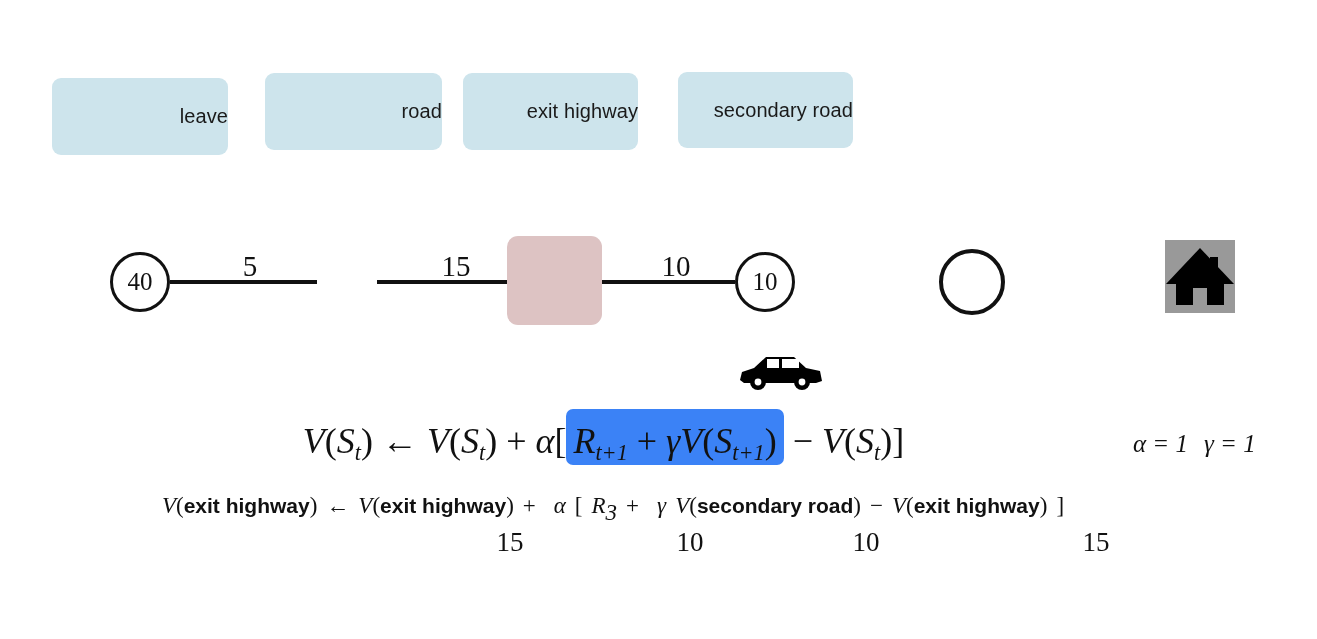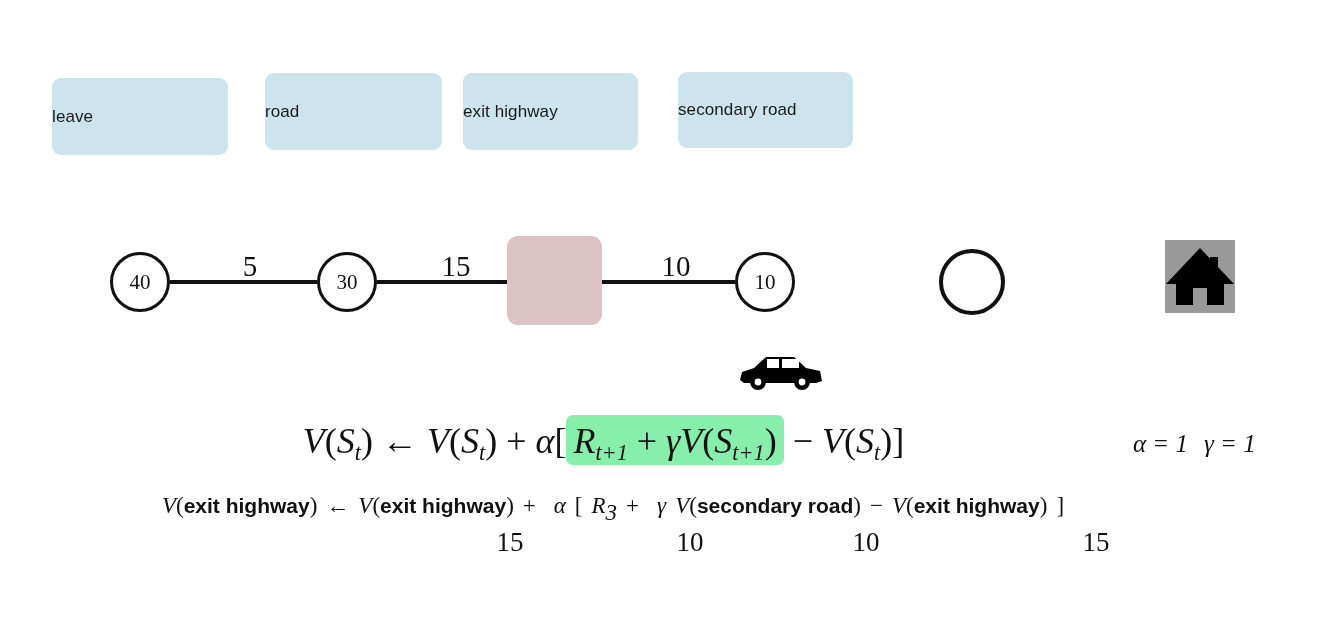--- a/index.html
+++ b/index.html
@@ -16,23 +16,23 @@
     color: #000000;
   }
 
   
   .state-box {
     position: absolute;
     background: #cde4ec;
     border-radius: 9px;
     display: flex;
     align-items: center;
-    justify-content: flex-start;
+    justify-content: flex-end;
     font-family: "Liberation Sans", sans-serif;
-    font-size: 17px;
+    font-size: 20px;
     color: #1a1a1a;
     letter-spacing: 0.1px;
     box-sizing: border-box;
   }
   #state-box-0 { left: 52px;  top: 78px; width: 176px; height: 77px; }
   #state-box-1 { left: 265px; top: 73px; width: 177px; height: 77px; }
   #state-box-2 { left: 463px; top: 73px; width: 175px; height: 77px; }
   #state-box-3 { left: 678px; top: 72px; width: 175px; height: 76px; }
 
   
@@ -48,21 +48,21 @@
   }
   .graph-node {
     position: absolute;
     border-radius: 50%;
     background: #ffffff;
     border: 3.5px solid #111111;
     display: flex;
     align-items: center;
     justify-content: center;
     font-family: "Liberation Serif", serif;
-    font-size: 21px;
+    font-size: 25px;
     color: #111111;
     box-sizing: border-box;
   }
   .graph-node.highlighted { border-color: #3a2626; }
   .graph-node.empty { border-width: 4px; }
   .edge-line {
     position: absolute;
     background: #111111;
     height: 3.5px;
   }
@@ -102,23 +102,23 @@
     font-size: 36px;
     color: #111111;
     white-space: nowrap;
   }
   #main-equation .inner {
     display: inline-block;
     margin-left: -110px;
   }
   .math-i { font-style: italic; }
   .hl-pink {
-    background: #86efac;
+    background: #3b82f6;
     border-radius: 7px;
-    padding: 6px 7px 4px 7px;
+    padding: 12px 7px 4px 7px;
   }
   sub {
     font-size: 0.62em;
     vertical-align: baseline;
     position: relative;
     top: 0.32em;
   }
 
   #params {
     position: absolute;
@@ -188,23 +188,20 @@
 <div id="graph-area">
 
   <div class="edge-line" style="left:170px; top:70px; width:147px;"></div>
   <div class="edge-line" style="left:377px; top:70px; width:148px;"></div>
   <div class="edge-line" style="left:585px; top:70px; width:150px;"></div>
 
   <div class="node-highlight" style="left:507px; top:26px; width:95px; height:89px;"></div>
 
   <div class="graph-node" style="left:110px; top:42px; width:60px; height:60px;">
     <span>40</span>
-  </div>
-  <div class="graph-node" style="left:317px; top:42px; width:60px; height:60px;">
-    <span>30</span>
   </div>
   <div class="graph-node" style="left:735px; top:42px; width:60px; height:60px;">
     <span>10</span>
   </div>
   <div class="graph-node empty" style="left:939px; top:39px; width:66px; height:66px;">
     <span></span>
   </div>
 
   <div class="edge-label" style="left:250px; top:40px;">5</div>
   <div class="edge-label" style="left:456px; top:40px;">15</div>

